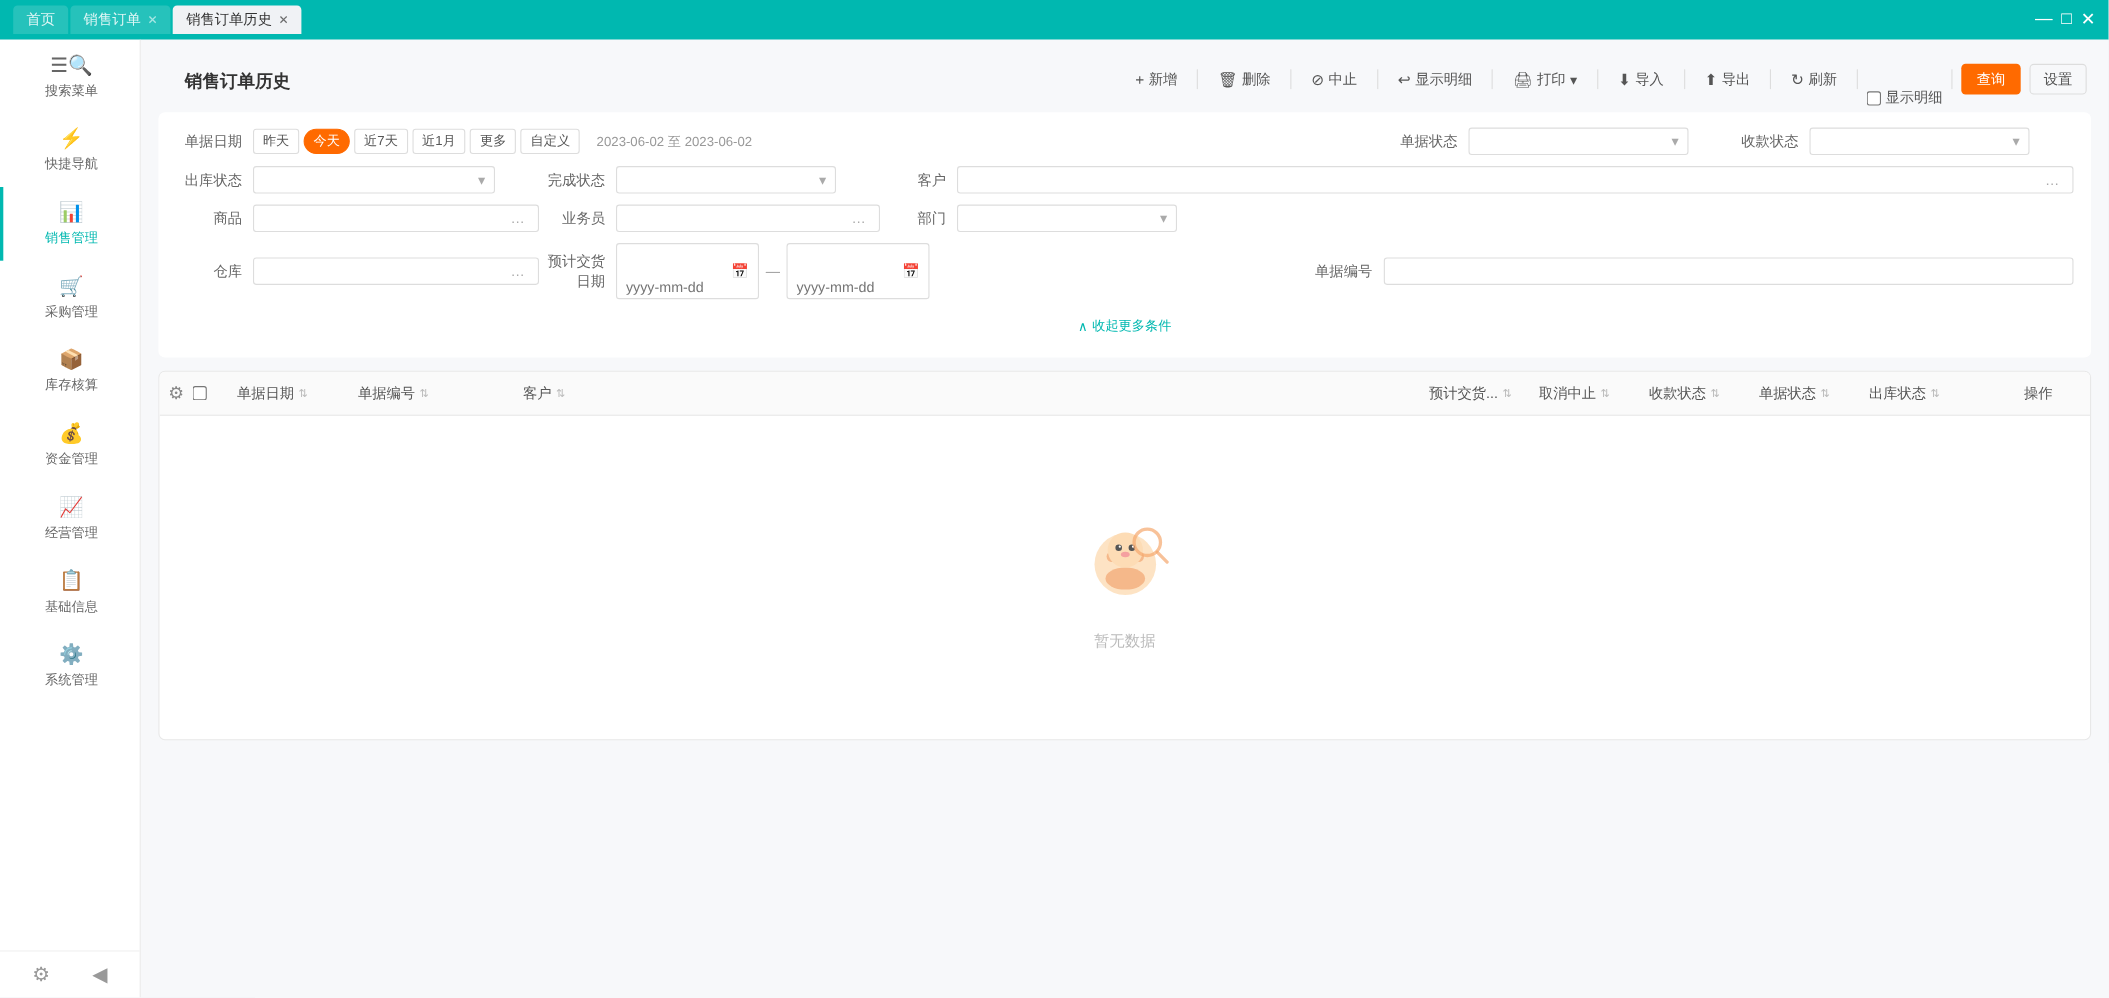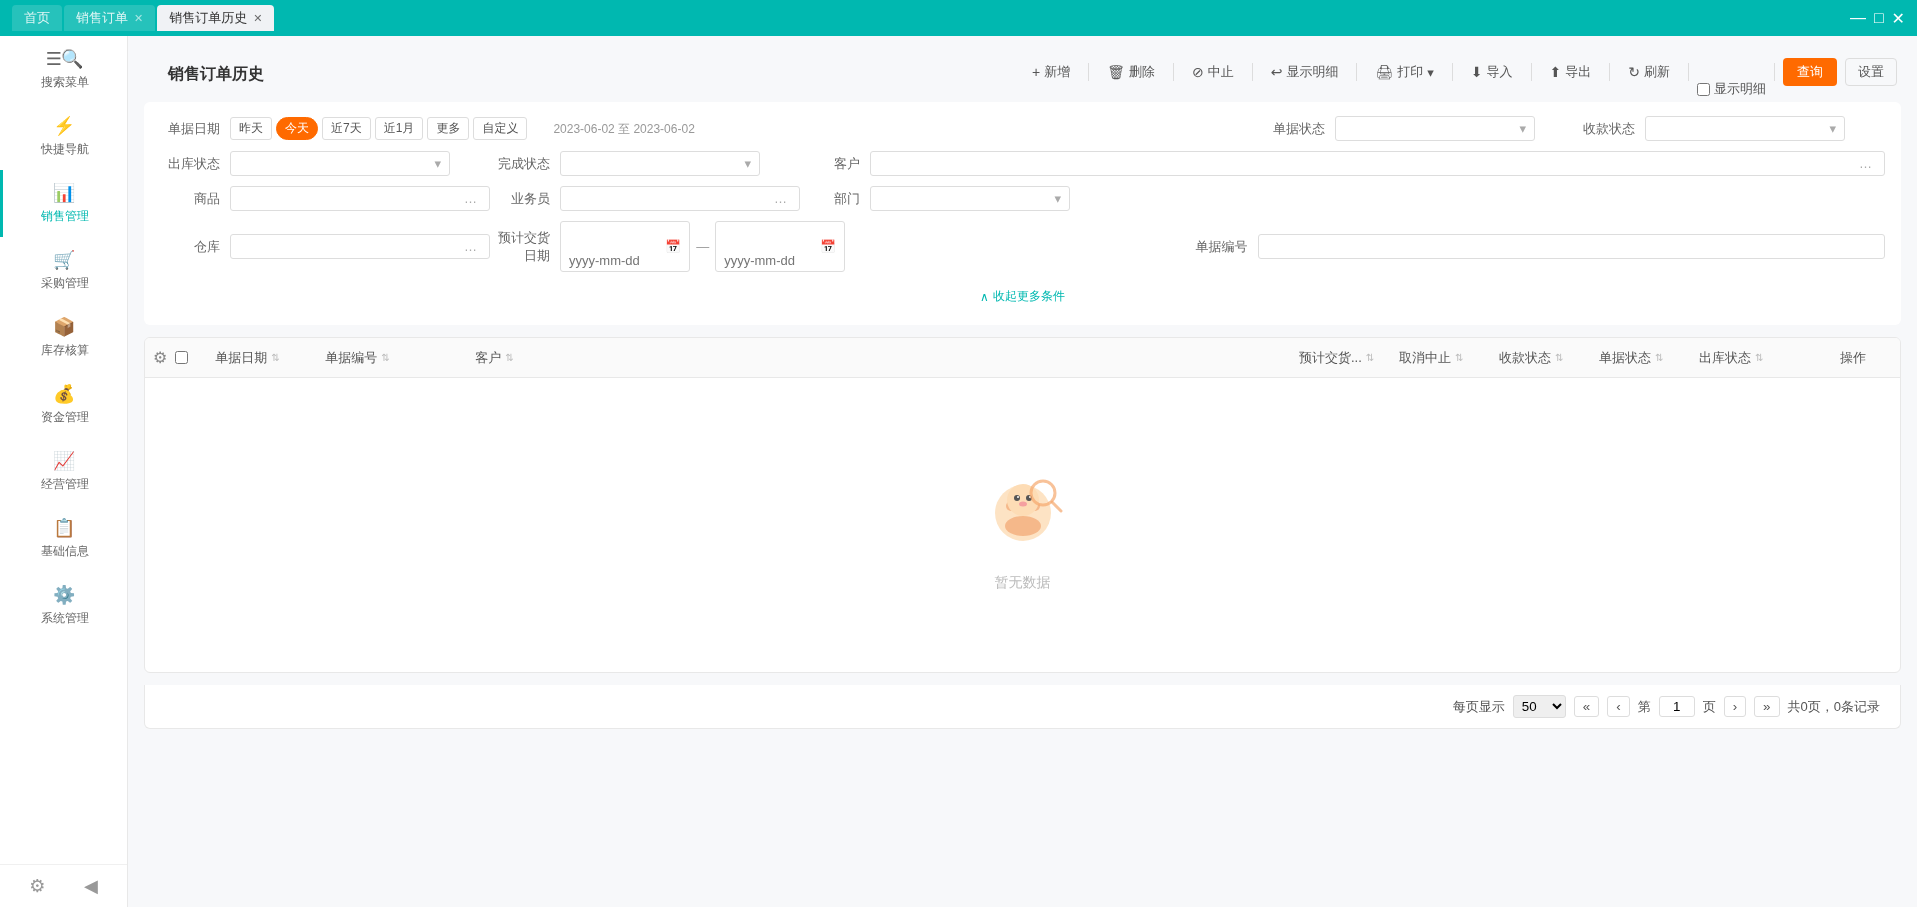--- a/index.html
+++ b/index.html
@@ -35,21 +35,21 @@
     .toolbar-btn .btn-icon { font-size: 14px; }
     .toolbar-btn.orange-btn { background: #ff6a00; color: white; border-radius: 4px; padding: 5px 14px; }
     .toolbar-divider { width: 1px; height: 18px; background: #ddd; }
     .show-detail { display: flex; align-items: center; gap: 4px; font-size: 13px; color: #555; margin-top: 34px; }
     .show-detail input[type=checkbox] { cursor: pointer; }
 
     
     .filter-area { background: white; margin: 0 16px 12px; border-radius: 6px; padding: 14px 16px; }
     .filter-row { display: flex; align-items: center; gap: 0; margin-bottom: 10px; }
     .filter-label { color: #666; font-size: 13px; width: 70px; flex-shrink: 0; text-align: right; padding-right: 10px; }
-    .filter-value { flex: 1; display: flex; align-items: center; gap: 18px; }
+    .filter-value { flex: 1; display: flex; align-items: center; gap: 7px; }
     .date-quick-btns { display: flex; gap: 4px; align-items: center; }
     .date-quick-btn { padding: 2px 8px; border: 1px solid #ddd; border-radius: 3px; cursor: pointer; font-size: 12px; color: #555; background: white; }
     .date-quick-btn.active { background: #ff6a00; color: white; border-color: #ff6a00; border-radius: 12px; }
     .date-range-text { font-size: 12px; color: #999; margin-top: 2px; }
     .filter-select { border: 1px solid #ddd; border-radius: 3px; padding: 4px 8px; font-size: 13px; color: #555; background: white; cursor: pointer; display: flex; align-items: center; gap: 4px; min-width: 160px; }
     .filter-select .arrow { margin-left: auto; color: #aaa; }
     .filter-input { border: 1px solid #ddd; border-radius: 3px; padding: 4px 8px; font-size: 13px; color: #555; background: white; flex: 1; }
     .ellipsis-btn { color: #aaa; cursor: pointer; padding: 0 4px; }
     .collapse-bar { text-align: center; padding: 6px; color: #00b8b0; cursor: pointer; font-size: 12px; display: flex; align-items: center; justify-content: center; gap: 4px; }
 
@@ -385,31 +385,15 @@
             <ellipse cx="50" cy="46" rx="4" ry="2.5" fill="#f5a0a0"></ellipse>
 
             <circle cx="70" cy="35" r="12" fill="none" stroke="#f5a86e" stroke-width="3" opacity="0.7"></circle>
             <line x1="79" y1="44" x2="88" y2="53" stroke="#f5a86e" stroke-width="3" stroke-linecap="round" opacity="0.7"></line>
           </svg>
         </div>
         <span>暂无数据</span>
       </div>
     </div>
 
-    <div class="pagination">
-      <span>每页显示</span>
-      <select class="per-page-select">
-        <option>50</option>
-        <option>100</option>
-        <option>200</option>
-      </select>
-      <button class="page-btn">«</button>
-      <button class="page-btn">‹</button>
-      <span>第</span>
-      <input type="text" class="page-input" value="1" style="">
-      <span>页</span>
-      <button class="page-btn">›</button>
-      <button class="page-btn">»</button>
-      <span>共0页，0条记录</span>
-    </div>
 
   </div>
 </div>
 
 </body></html>

